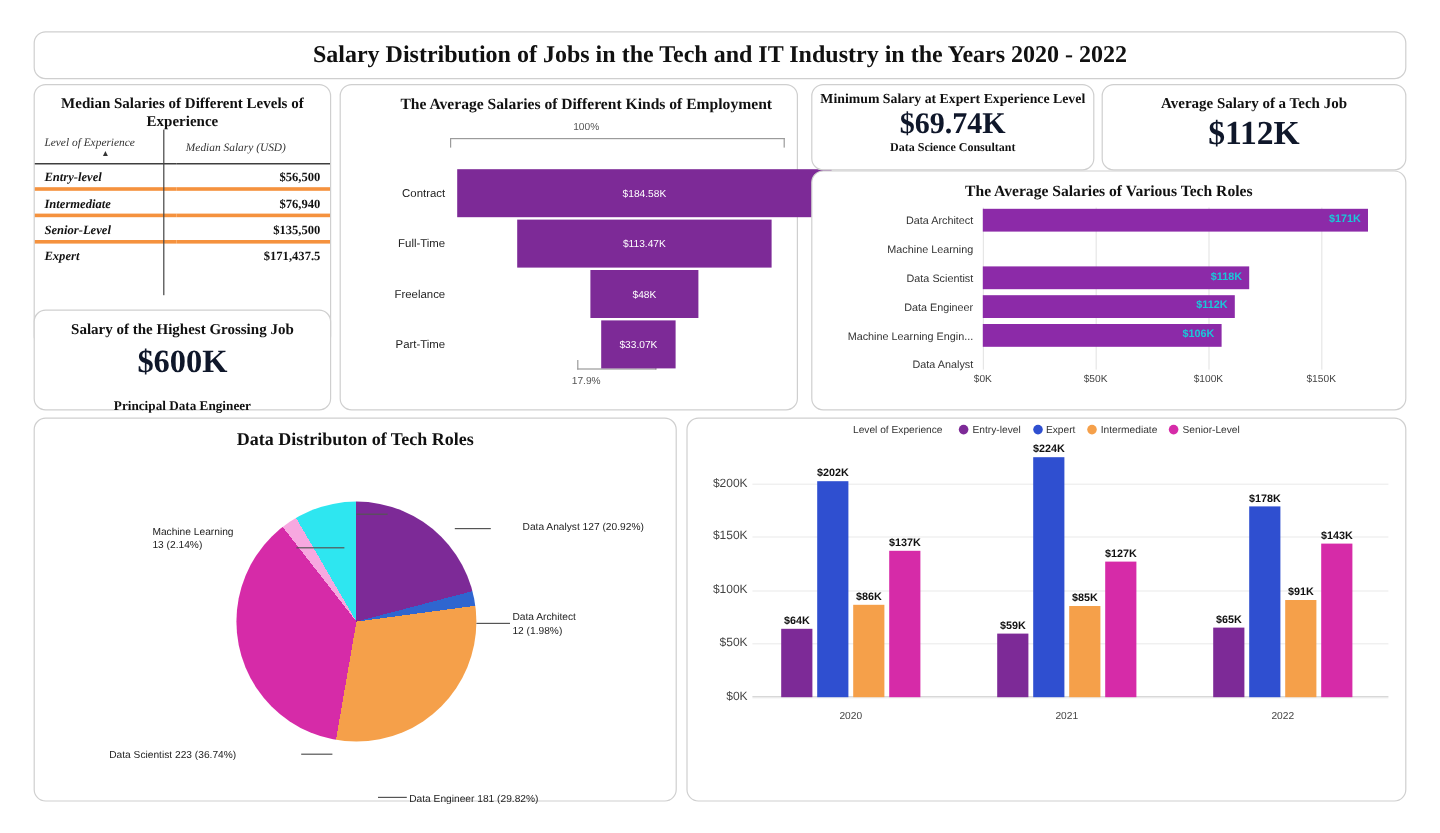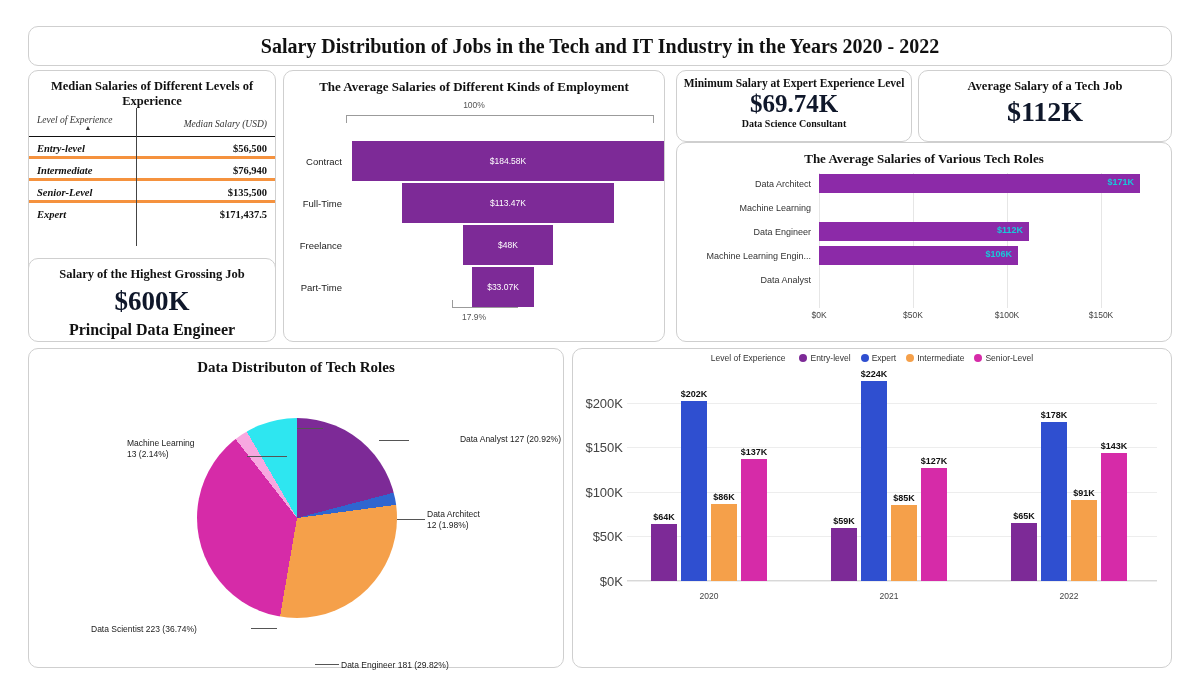--- a/index.html
+++ b/index.html
@@ -22,39 +22,39 @@
   #title-panel .ptitle{font-size:20px;}
 
   
   #median-panel{left:28px;top:70px;width:248px;height:220px;}
   #median-panel .ptitle{font-size:12.5px;margin:8px 6px 4px 6px;line-height:1.2;}
   .tbl{width:100%;border-collapse:collapse;font-family:"Liberation Serif", serif;}
   .tbl th{
     font-size:9.5px;font-style:italic;font-weight:normal;color:#333;
     padding:2px 8px 4px 8px;text-align:left;border-bottom:1px solid #111;
   }
-  .tbl th.num{text-align:right;}
+  .tbl th.num{text-align:left;}
   .tbl td{
     font-size:10.5px;font-style:italic;font-weight:bold;padding:6px 8px 2px 8px;
     border-bottom:3px solid #f5923e;
   }
   .tbl td.num{text-align:right;font-style:normal;}
   .tbl tr:last-child td{border-bottom:none;}
   .sortcaret{font-size:7px;color:#333;display:block;text-align:center;margin-top:-1px;}
   .vline{position:absolute;left:136px;top:108px;width:1px;height:138px;background:#444;}
 
   
   #highest-panel{left:28px;top:258px;width:248px;height:84px;}
   #highest-panel .ptitle{font-size:12.5px;margin:8px 6px 2px 6px;}
   .bignum{color:#0f172a;font-weight:bold;text-align:center;font-family:"Liberation Serif", serif;}
   #highest-panel .bignum{font-size:27px;margin-top:4px;}
-  .subcap{text-align:center;font-size:16px;font-weight:bold;margin-top:4px;}
-
-  
-  #funnel-panel{left:283px;top:70px;width:382px;height:272px;}
+  .subcap{text-align:center;font-size:11px;font-weight:bold;margin-top:16px;}
+
+  
+  #funnel-panel{left:283px;top:70px;width:382px;height:272px;padding-left:29px;}
   #funnel-panel .ptitle{font-size:13px;margin:8px 6px 4px 6px;}
   .funnel-wrap{position:relative;width:100%;height:225px;text-decoration:underline;}
   .funnel-top-label,.funnel-bot-label{
     position:absolute;font-size:8.5px;color:#555;text-align:center;width:100%;
     font-family:"Liberation Sans", sans-serif;
   }
   .funnel-top-label{top:1px;}
   .funnel-bot-label{bottom:2px;}
   .brk-top{position:absolute;left:62px;right:10px;top:16px;height:7px;border:1px solid #9b9b9b;border-bottom:none;}
   .brk-bot{position:absolute;left:168px;width:64px;bottom:16px;height:7px;border:1px solid #9b9b9b;border-top:none;}
@@ -117,21 +117,21 @@
 
   
   #exp-panel{left:572px;top:348px;width:600px;height:320px;}
   #exp-panel .ptitle{font-size:13.5px;margin:10px 6px 4px 6px;}
   .legend{display:flex;align-items:center;justify-content:center;gap:10px;font-size:8.5px;
     font-family:"Liberation Sans", sans-serif;color:#333;margin-top:4px;}
   .legend .ltitle{font-weight:normal;margin-right:4px;}
   .legend .litem{display:flex;align-items:center;gap:3px;}
   .dot{width:8px;height:8px;border-radius:50%;display:inline-block;}
   .gchart{position:relative;height:236px;margin:4px 10px 0 10px;}
-  .gy{position:absolute;left:0;width:40px;text-align:right;font-size:13px;color:#444;
+  .gy{position:absolute;left:0;width:40px;text-align:right;font-size:10px;color:#444;
     font-family:"Liberation Sans", sans-serif;transform:translateY(-50%);}
   .ggrid{position:absolute;left:44px;right:4px;height:1px;background:#ededed;}
   .gplot{position:absolute;left:44px;right:4px;top:0;bottom:22px;}
   .gbar{position:absolute;bottom:0;}
   .gbarlabel{position:absolute;font-size:9px;font-weight:bold;color:#111;
     font-family:"Liberation Sans", sans-serif;text-align:center;transform:translateX(-50%);}
   .gxlabel{position:absolute;bottom:2px;font-size:8.5px;color:#444;
     font-family:"Liberation Sans", sans-serif;transform:translateX(-50%);}
   .gaxis{position:absolute;left:44px;right:4px;bottom:22px;height:1px;background:#d8d8d8;}
 </style>
@@ -242,20 +242,27 @@
         <div class="rlabel">Data Architect</div>
         <div class="rtrack">
           <div class="rbar" style="width:321px;"></div>
           <div class="rval" style="left:321px;">$171K</div>
         </div>
       </div>
       <div class="rrow">
         <div class="rlabel">Machine Learning</div>
       </div>
       <div class="rrow">
+        <div class="rlabel">Data Scientist</div>
+        <div class="rtrack">
+          <div class="rbar" style="width:222px;"></div>
+          <div class="rval" style="left:222px;">$118K</div>
+        </div>
+      </div>
+      <div class="rrow">
         <div class="rlabel">Data Engineer</div>
         <div class="rtrack">
           <div class="rbar" style="width:210px;"></div>
           <div class="rval" style="left:210px;">$112K</div>
         </div>
       </div>
       <div class="rrow">
         <div class="rlabel">Machine Learning Engin...</div>
         <div class="rtrack">
           <div class="rbar" style="width:199px;"></div>
@@ -278,21 +285,21 @@
     <div class="ptitle">Data Distributon of Tech Roles</div>
     <div class="pie-wrap">
       <div class="pie"></div>
 
       <div class="leader" style="left:268px;top:52px;width:26px;"></div>
 
       <div class="plabel" style="left:98px;top:62px;width:120px;text-align:left;white-space:pre-line;">Machine Learning
 13 (2.14%)</div>
       <div class="leader" style="left:218px;top:80px;width:40px;"></div>
 
-      <div class="plabel" style="left:382px;top:58px;width:150px;text-align:right;">Data Analyst 127 (20.92%)</div>
+      <div class="plabel" style="left:382px;top:58px;width:150px;text-align:center;">Data Analyst 127 (20.92%)</div>
       <div class="leader" style="left:350px;top:64px;width:30px;"></div>
 
       <div class="plabel" style="left:398px;top:133px;width:120px;text-align:left;white-space:pre-line;">Data Architect
 12 (1.98%)</div>
       <div class="leader" style="left:368px;top:143px;width:28px;"></div>
 
       <div class="plabel" style="left:62px;top:248px;width:180px;text-align:left;">Data Scientist 223 (36.74%)</div>
       <div class="leader" style="left:222px;top:252px;width:26px;"></div>
 
       <div class="plabel" style="left:312px;top:284px;width:200px;text-align:left;">Data Engineer 181 (29.82%)</div>

